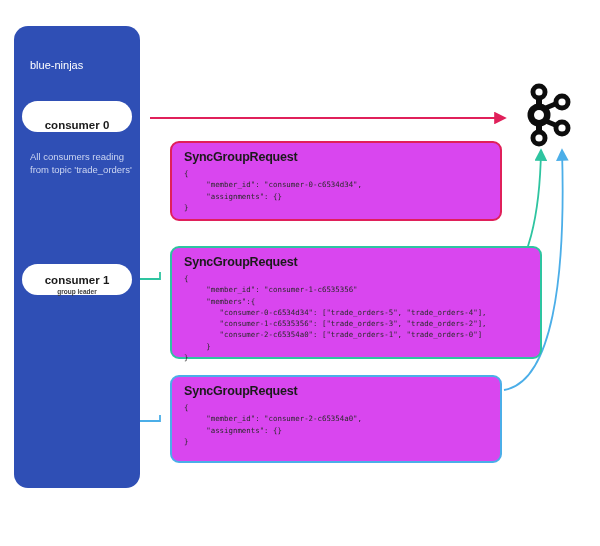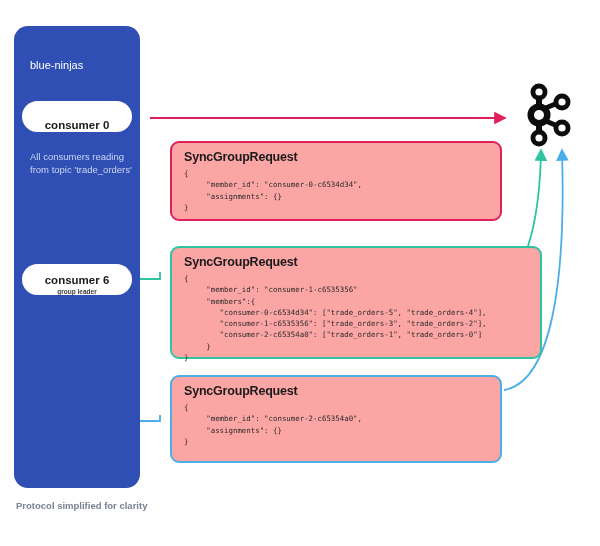--- a/index.html
+++ b/index.html
@@ -46,21 +46,21 @@
   #pill-c2 { top: 380px; }
 
   .caption {
     position: absolute; left: 16px; top: 500px;
     font-size: 9.5px; font-weight: bold; color: #7b8190;
   }
 
   
   .req-box {
     position: absolute;
-    background: #fca5a5;
+    background: #d946ef;
     border: 2px solid #000;
     border-radius: 9px;
   }
   .req-title {
     position: absolute; left: 12px; top: 7px;
     font-size: 12.5px; font-weight: bold; color: #1a1a1a;
     letter-spacing: -0.2px;
   }
   .req-code {
     position: absolute; left: 12px; top: 25px;
@@ -114,27 +114,26 @@
 
   <div class="group-panel">
     <div class="group-sub">blue-ninjas</div>
     <div class="group-note">All consumers reading from topic 'trade_orders'</div>
 
     <div class="pill" id="pill-c0">
       <span class="pill-label">consumer 0</span>
     </div>
 
     <div class="pill" id="pill-c1">
-      <span class="pill-label">consumer 6</span>
+      <span class="pill-label">consumer 1</span>
       <span class="pill-sub">group leader</span>
     </div>
 
   </div>
 
-  <div class="caption">Protocol simplified for clarity</div>
 
   <div class="req-box" id="box-0">
     <div class="req-title">SyncGroupRequest</div>
     <pre class="req-code">{
      "member_id": "consumer-0-c6534d34",
      "assignments": {}
 }</pre>
   </div>
 
   <div class="req-box" id="box-1">

